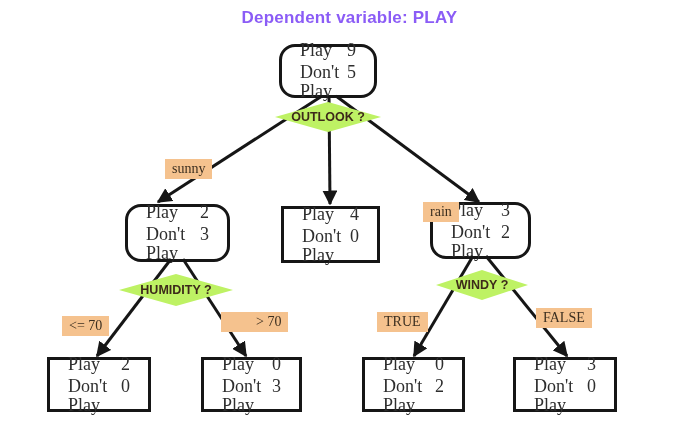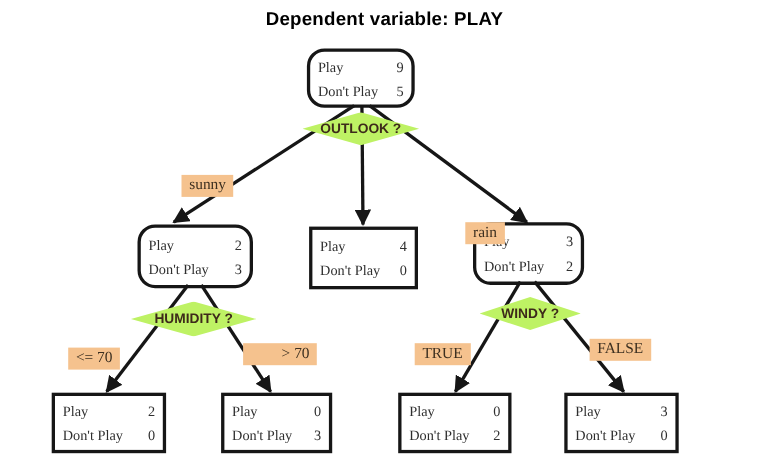--- a/index.html
+++ b/index.html
@@ -2,30 +2,30 @@
 <html><head>
 <meta charset="utf-8">
 <style>
   html,body{margin:0;padding:0;background:#ffffff;}
   .stage{
     position:relative;width:699px;height:427px;background:#ffffff;overflow:hidden;
     font-family:"Liberation Sans",sans-serif;
   }
   .title{
     position:absolute;left:0;right:0;top:8px;text-align:center;
-    font-size:17px;font-weight:600;letter-spacing:.2px;color:#000000;
+    font-size:17px;font-weight:600;letter-spacing:.2px;color:#8b5cf6;
     font-family:"Liberation Sans",sans-serif;
   }
   .edges{position:absolute;left:0;top:0;z-index:2;}
   .node{
     position:absolute;z-index:1;background:#ffffff;border:3px solid #161616;
     display:flex;flex-direction:column;justify-content:center;gap:3px;
-    padding:0 7px;box-sizing:border-box;
+    padding:0 18px;box-sizing:border-box;
     font-family:"Liberation Serif","DejaVu Serif",serif;
-    font-size:13px;color:#2e2e2e;
+    font-size:18px;color:#2e2e2e;
   }
   .node.rounded{border-radius:16px;}
   .nrow{display:flex;justify-content:space-between;line-height:19px;}
   .diamond{
     position:absolute;z-index:3;background:#bef264;
     clip-path:polygon(50% 0,100% 50%,50% 100%,0 50%);
     display:flex;align-items:center;justify-content:center;
     font-family:"Liberation Sans",sans-serif;font-size:12.5px;font-weight:600;
     color:#3d2a1a;white-space:nowrap;
   }

